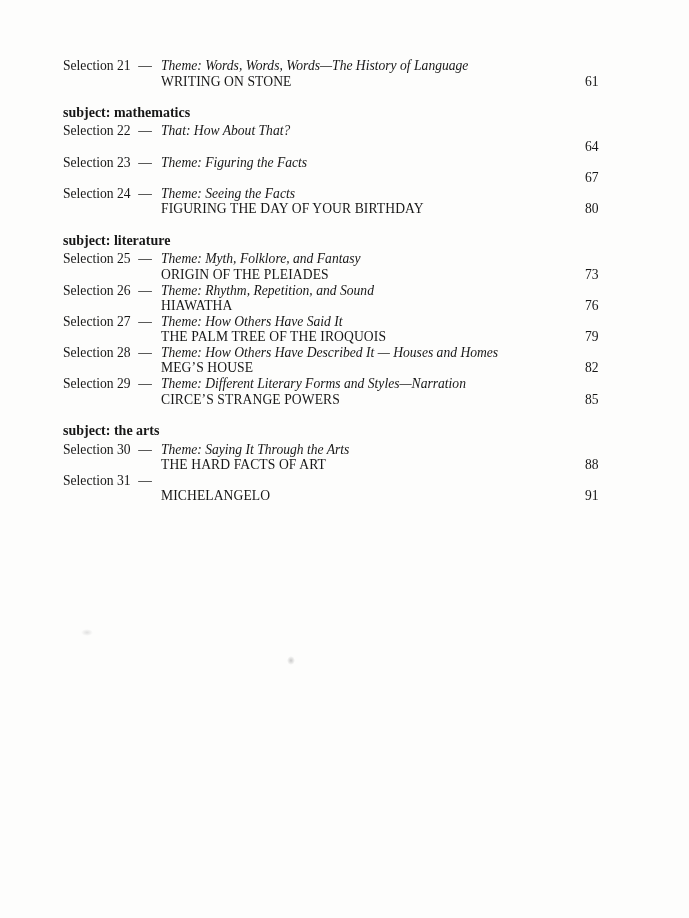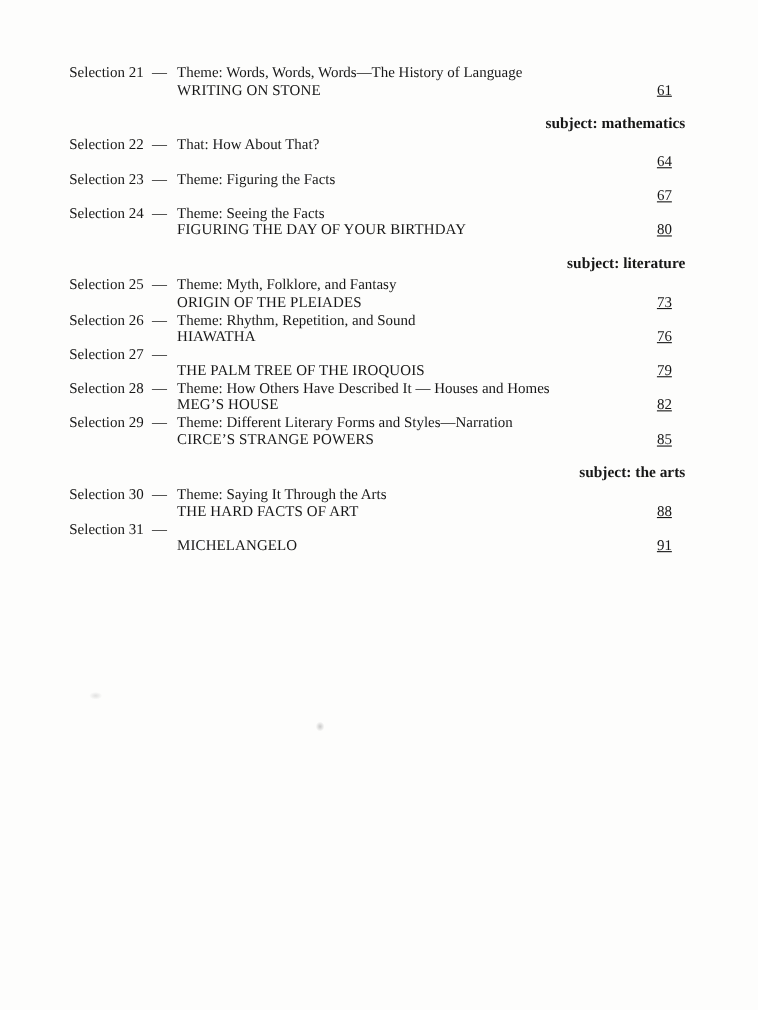--- a/index.html
+++ b/index.html
@@ -16,37 +16,37 @@
     font-family: "Liberation Serif", "DejaVu Serif", serif;
     color: #171717;
   }
   .content {
     position: absolute;
     left: 63px;
     top: 58px;
     width: 560px;
   }
   .subject-heading {
-    text-align: right;
+    text-align: left;
     font-weight: bold;
     font-size: 14px;
     line-height: 15.6px;
     margin: 15.5px 0 3.2px 0;
   }
   .entry {
     display: grid;
     grid-template-columns: 66px 32px 1fr 38px;
     font-size: 13.6px;
     line-height: 15.6px;
   }
   .entry .sel      { grid-row: 1; grid-column: 1; white-space: nowrap; }
   .entry .dash     { grid-row: 1; grid-column: 2; text-align: center; }
-  .entry .theme    { grid-row: 1; grid-column: 3 / 5; white-space: nowrap; }
+  .entry .theme    { grid-row: 1; grid-column: 3 / 5; white-space: nowrap; font-style: italic; }
   .entry .title    { grid-row: 2; grid-column: 3; white-space: nowrap; letter-spacing: 0.1px; }
-  .entry .pagenum  { grid-row: 2; grid-column: 4; text-align: center; text-decoration: underline; }
+  .entry .pagenum  { grid-row: 2; grid-column: 4; text-align: left; }
   .smudge {
     position: absolute;
     border-radius: 50%;
   }
   .smudge-1 {
     left: 81px; top: 629px; width: 12px; height: 7px;
     background: radial-gradient(ellipse at center, rgba(190,190,190,0.45), rgba(190,190,190,0) 70%);
   }
   .smudge-2 {
     left: 287px; top: 656px; width: 8px; height: 9px;
@@ -101,20 +101,21 @@
     <div class="entry">
       <span class="sel">Selection 26</span>
       <span class="dash">—</span>
       <span class="theme">Theme: Rhythm, Repetition, and Sound</span>
       <span class="title">HIAWATHA</span>
       <span class="pagenum">76</span>
     </div>
     <div class="entry">
       <span class="sel">Selection 27</span>
       <span class="dash">—</span>
+      <span class="theme">Theme: How Others Have Said It</span>
       <span class="title">THE PALM TREE OF THE IROQUOIS</span>
       <span class="pagenum">79</span>
     </div>
     <div class="entry">
       <span class="sel">Selection 28</span>
       <span class="dash">—</span>
       <span class="theme">Theme: How Others Have Described It — Houses and Homes</span>
       <span class="title">MEG’S HOUSE</span>
       <span class="pagenum">82</span>
     </div>

